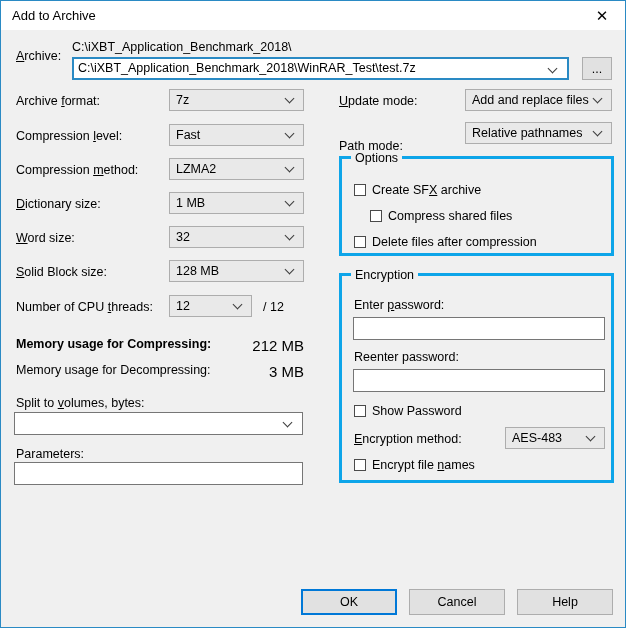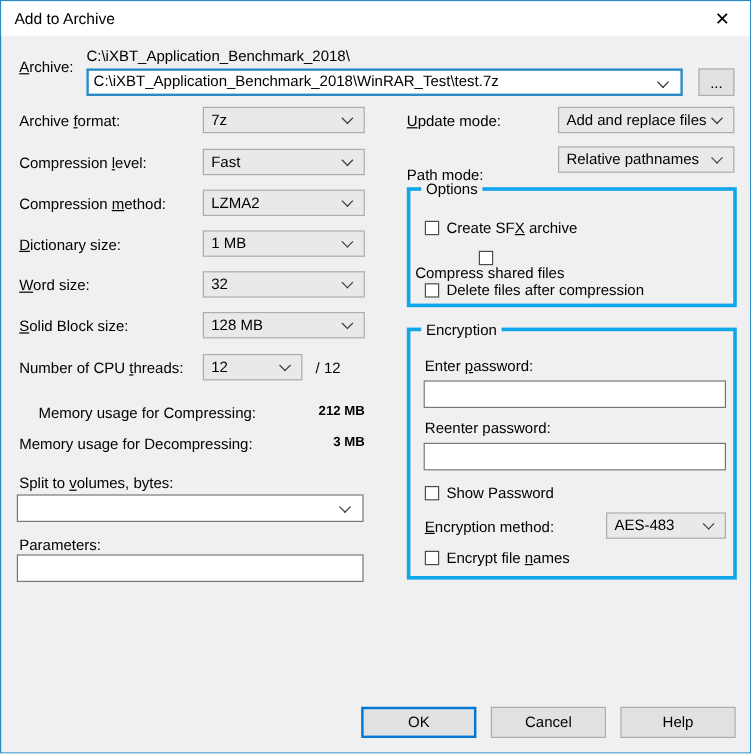--- a/index.html
+++ b/index.html
@@ -66,23 +66,22 @@
     position: absolute;
     white-space: nowrap;
     font-size: 12.5px;
     color: #000000;
   }
   .lbl u { text-decoration: underline; }
 
   .val-right {
     position: absolute;
     white-space: nowrap;
-    font-size: 11px;
+    font-size: 15px;
     text-align: right;
-    font-weight: bold;
   }
 
   
   .combo {
     position: absolute;
     box-sizing: border-box;
     background: #e9e9e9;
     border: 1px solid #adadad;
     height: 22px;
     font-size: 12.5px;
@@ -278,21 +277,21 @@
     <span class="carrow"></span>
   </div>
 
   <div class="lbl" style="left:15px; top:299px;">Number of CPU <u>t</u>hreads:</div>
   <div class="combo" style="left:168px; top:294px; width:83px;">
     <span class="ctext">12</span>
     <span class="carrow"></span>
   </div>
   <div class="lbl" style="left:262px; top:299px;">/ 12</div>
 
-  <div class="lbl" style="left:31px; top:336px;">Memory usage for Compressing:</div>
+  <div class="lbl" style="left:15px; top:336px;font-weight:bold;">Memory usage for Compressing:</div>
   <div class="val-right" style="left:180px; top:336px; width:123px;">212 MB</div>
 
   <div class="lbl" style="left:15px; top:362px;">Memory usage for Decompressing:</div>
   <div class="val-right" style="left:180px; top:362px; width:123px;">3 MB</div>
 
   <div class="lbl" style="left:15px; top:395px;">Split to <u>v</u>olumes, bytes:</div>
   <div class="combo-edit" style="left:13px; top:411px; width:289px;">
     <span class="etext"></span>
     <span class="carrow"></span>
   </div>
@@ -315,21 +314,21 @@
   </div>
 
   <div class="group" style="left:338px; top:155px; width:275px; height:100px;">
     <span class="legend">Options</span>
 
     <div class="cb-row" style="left:12px; top:24px;">
       <span class="cb-box"></span>
       <span class="cb-label">Create SF<u>X</u> archive</span>
     </div>
 
-    <div class="cb-row" style="left:4px; top:50px;flex-direction:column;">
+    <div class="cb-row" style="left:28px; top:50px;">
       <span class="cb-box"></span>
       <span class="cb-label">Compress shared files</span>
     </div>
 
     <div class="cb-row" style="left:12px; top:76px;">
       <span class="cb-box"></span>
       <span class="cb-label">Delete files after compression</span>
     </div>
   </div>
 

